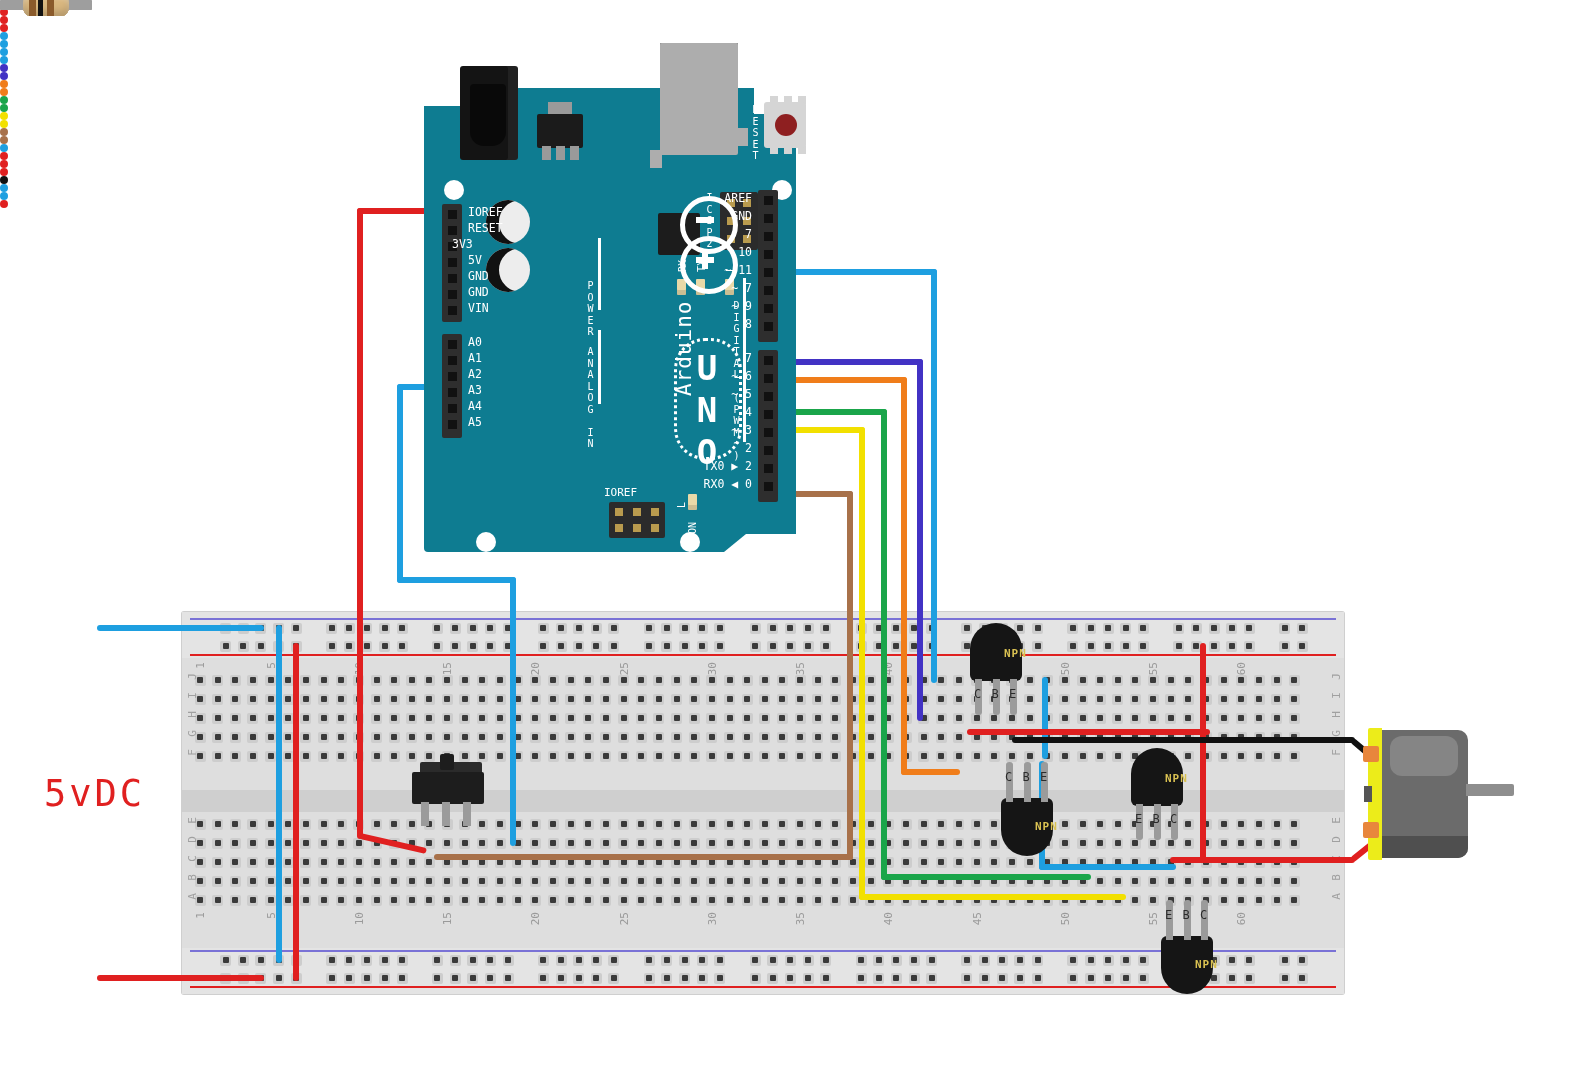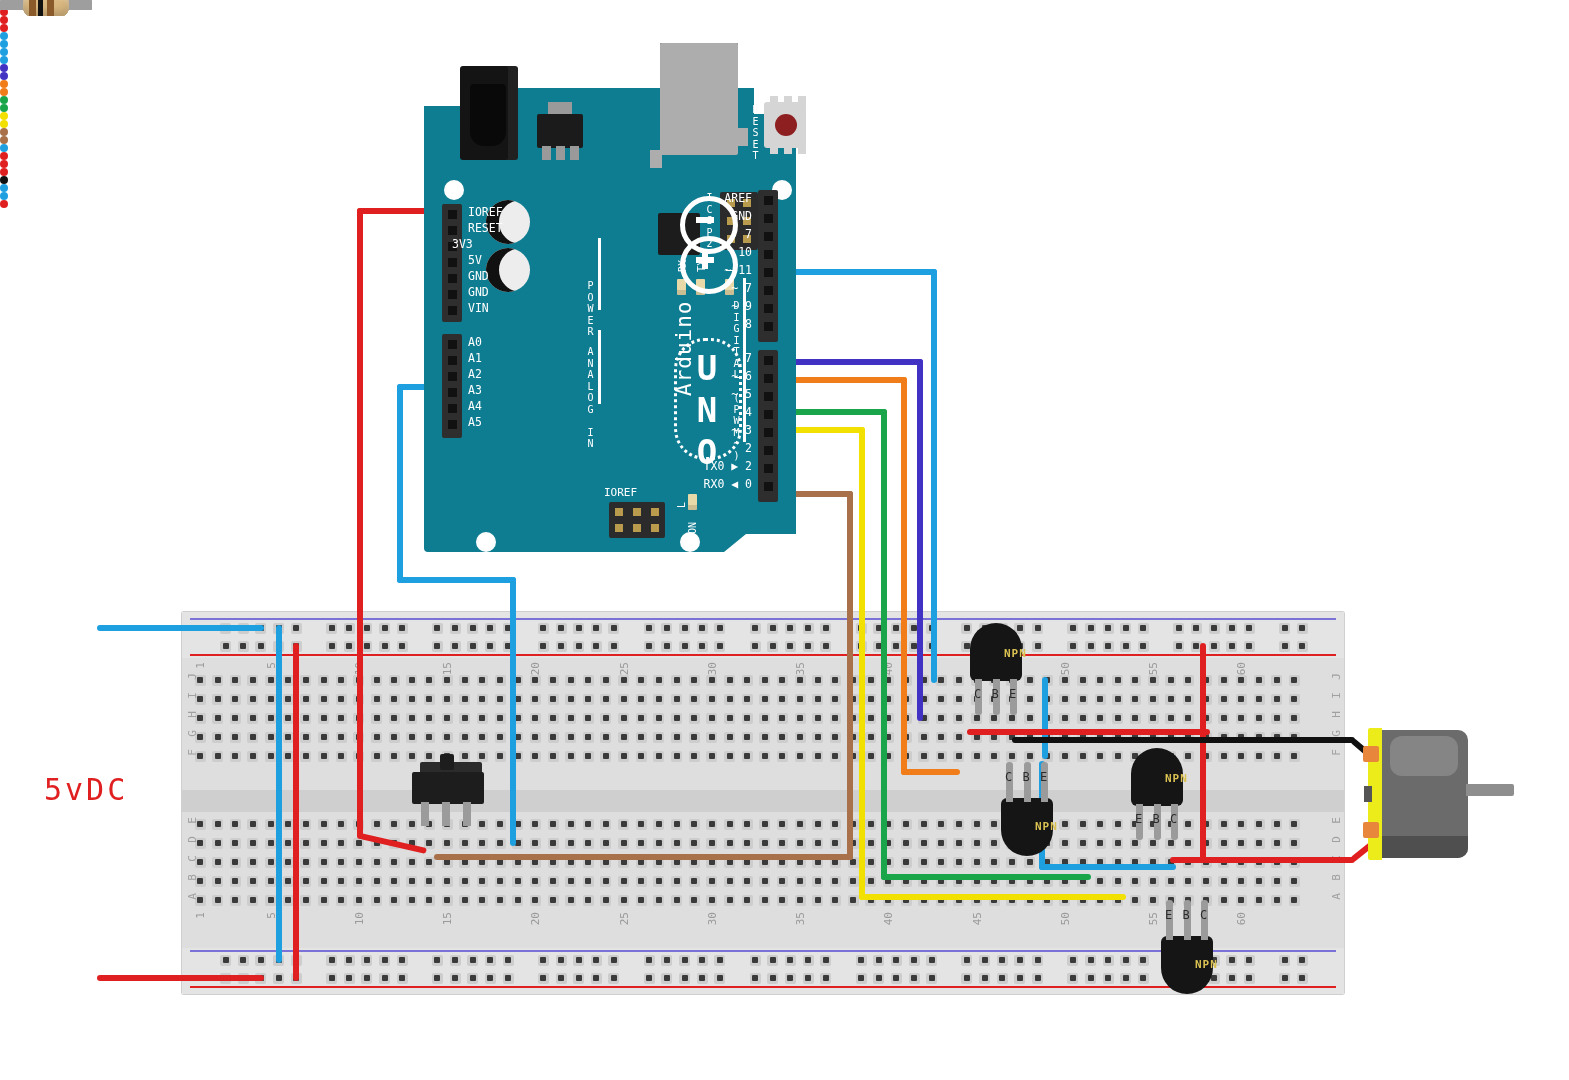--- a/index.html
+++ b/index.html
@@ -91,21 +91,21 @@
   .sw-lever{position:absolute;width:14px;height:16px;background:#1d1d1d;border-radius:2px;}
   .sw-leg{position:absolute;width:8px;height:24px;background:#9b9b9b;}
   .motor{position:absolute;}
   .motor-face{position:absolute;width:14px;background:#ecec1a;border-radius:2px 0 0 2px;}
   .motor-body{position:absolute;background:#6b6b6b;border-radius:0 10px 10px 0;}
   .motor-hi{position:absolute;background:#858585;border-radius:12px;}
   .motor-dk{position:absolute;background:#4f4f4f;border-radius:0 0 10px 0;}
   .motor-shaft{position:absolute;background:#8e8e8e;border-radius:0 2px 2px 0;}
   .motor-term{position:absolute;width:16px;height:16px;background:#e8863c;border-radius:2px;}
   .motor-nub{position:absolute;width:8px;height:16px;background:#555;}
-  #vdc{left:44px;top:772px;color:#e02020;font-size:30px;letter-spacing:3px;}
+  #vdc{left:44px;top:772px;color:#e02020;font-size:37px;letter-spacing:3px;}
 </style>
 </head>
 <body>
 
 <div class="stage">
 
   <div class="abs" id="vdc">5vDC</div>
 
   <div class="abs" id="bb">
     <div class="bb-body"></div>

